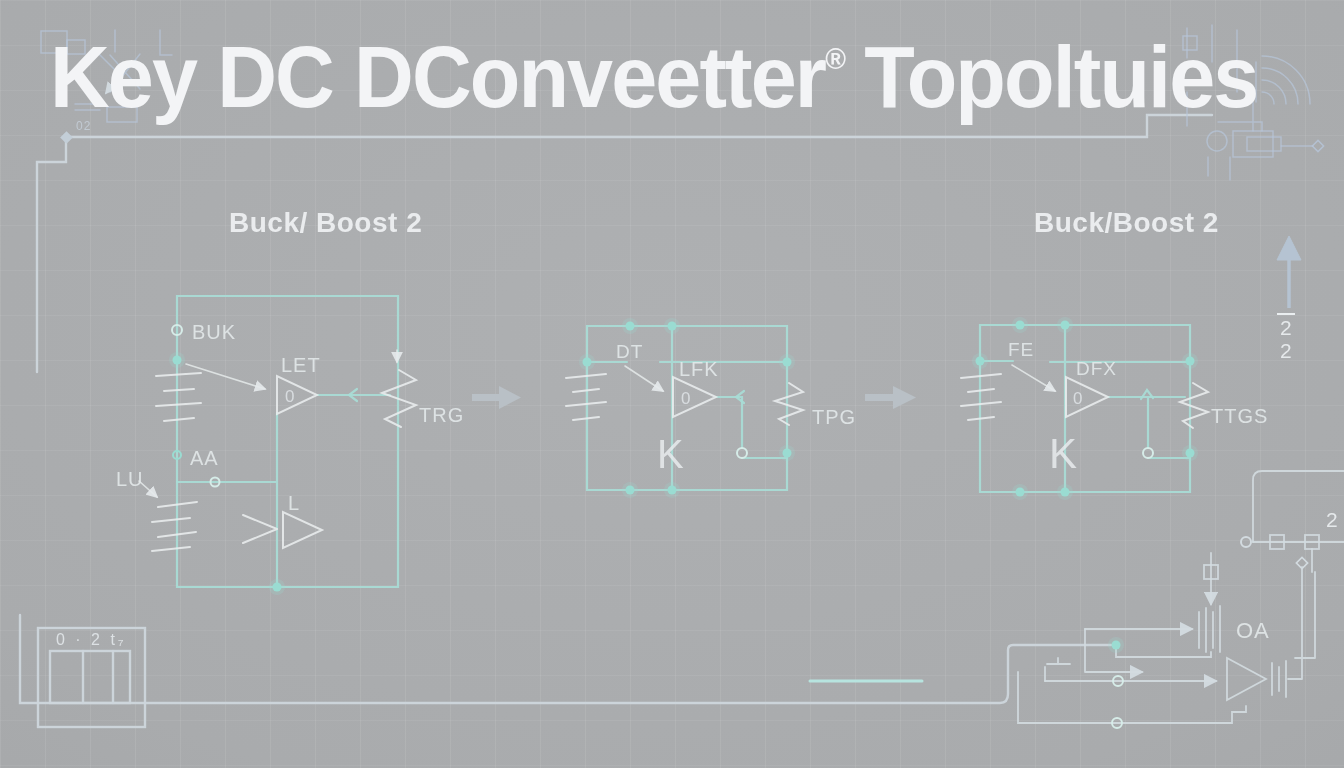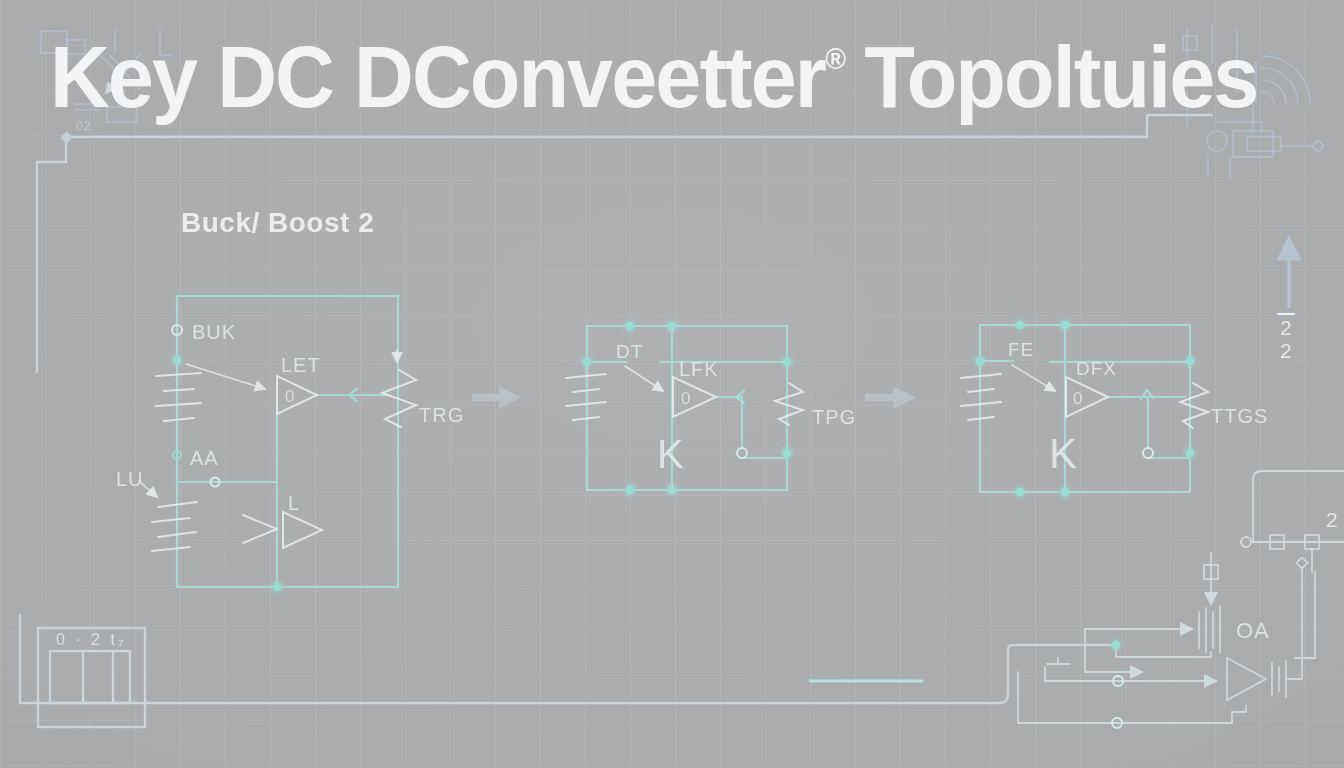--- a/index.html
+++ b/index.html
@@ -17,21 +17,21 @@
   svg.art{position:absolute;inset:0;z-index:1;}
   .title{
     position:absolute;left:50px;top:26px;z-index:2;
     font-size:88px;font-weight:700;letter-spacing:-2px;color:#f3f4f6;
     white-space:nowrap;transform:scaleX(.94);transform-origin:left top;
   }
   .title sup{font-size:30px;font-weight:700;vertical-align:38px;letter-spacing:0;}
   .t-tail{margin-left:.22em;}
   .panel-heading{
     position:absolute;top:207px;z-index:2;font-size:28px;font-weight:600;
-    color:#eaecee;letter-spacing:.5px;white-space:nowrap;
+    color:#eaecee;letter-spacing:.5px;white-space:nowrap;margin-left:48px;
   }
   .ph-1{left:181px;} .ph-2{left:611px;} .ph-3{left:986px;}
   
   text{font-family:"Liberation Sans","DejaVu Sans",sans-serif;}
   .lbl{fill:#e4e9eb;fill-opacity:.88;font-size:20px;letter-spacing:1px;}
   .lbl-sm{fill:#dfe4e7;fill-opacity:.85;font-size:17px;}
   .lbl-k{fill:#e7ebed;fill-opacity:.85;font-size:40px;font-weight:500;}
   .lbl-tag{fill:#c6cfd8;fill-opacity:.85;font-size:12px;letter-spacing:1px;}
   .lbl-box{fill:#e2e7ea;fill-opacity:.9;font-size:16px;letter-spacing:3px;}
   .lbl-2{fill:#eaeef0;fill-opacity:.92;font-size:21px;}
@@ -265,13 +265,14 @@
       <path class="clus" d="M 1312 549 V 572"></path>
       <circle class="node-o" cx="1246" cy="542" r="5" style="stroke:#d3dbe0"></circle>
       <text class="lbl-2" x="1326" y="527">2</text>
     </g>
   </svg>
 
   <div class="title">
     <span>Key DC DConveetter</span><sup>®</sup><span class="t-tail">Topoltuies</span>
   </div>
   <div class="panel-heading ph-1">Buck/ Boost 2</div>
+  <div class="panel-heading ph-3">Buck/Boost 2</div>
 </div>
 
 </body></html>

